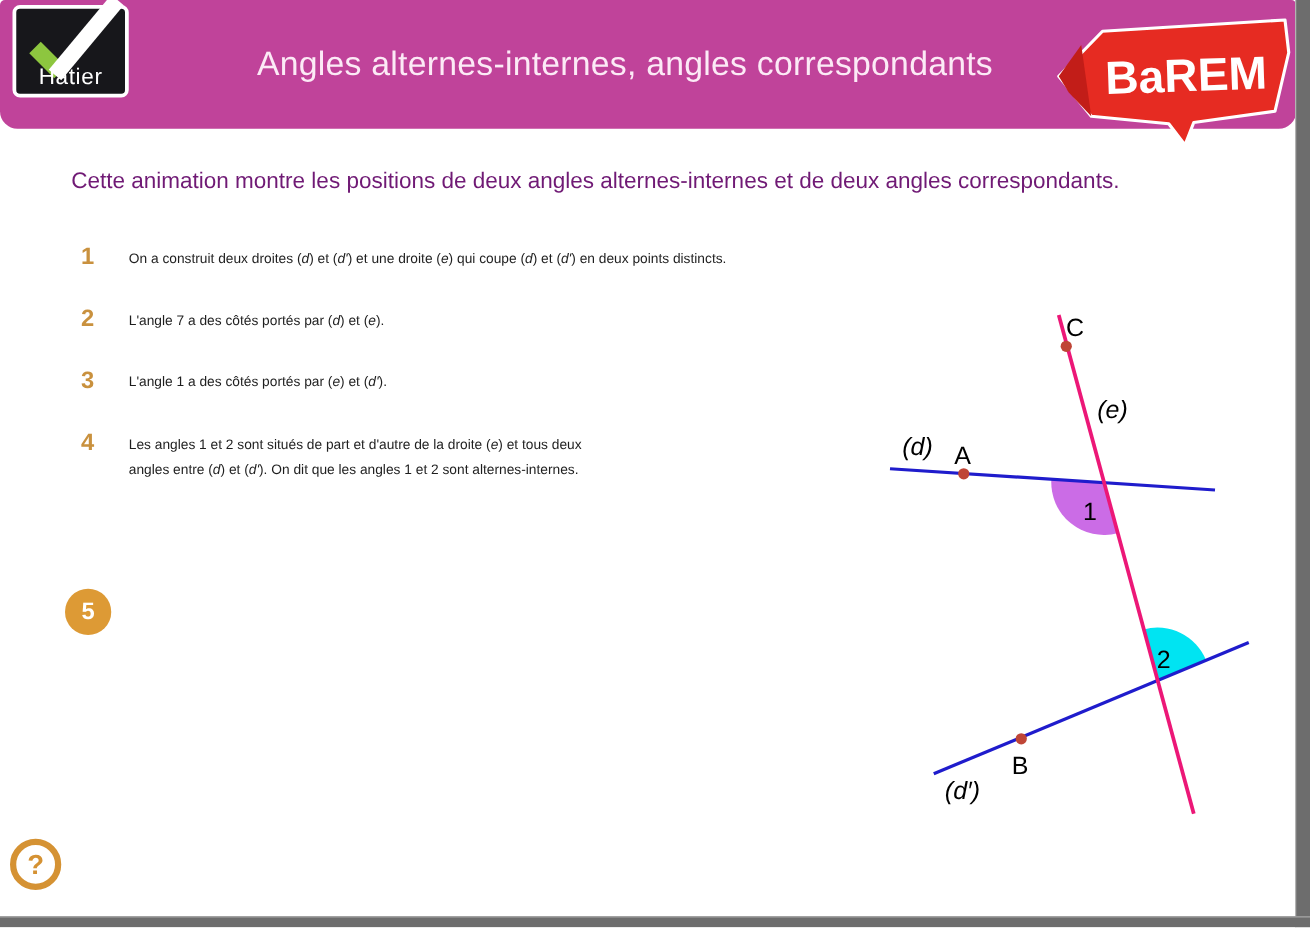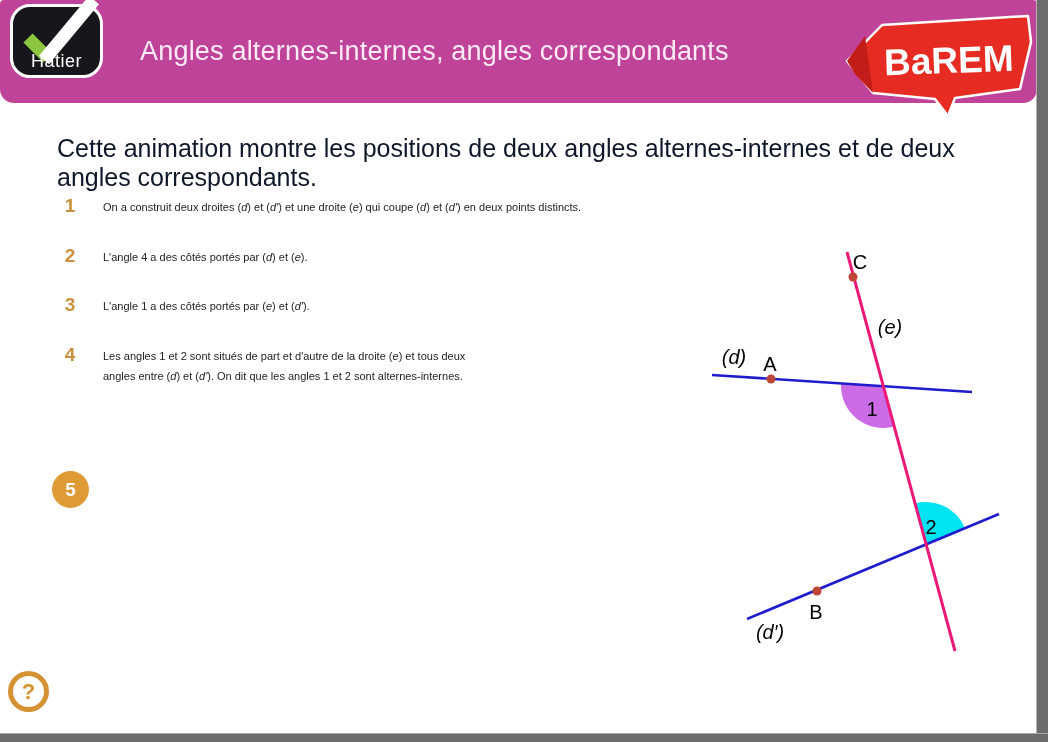--- a/index.html
+++ b/index.html
@@ -4,33 +4,33 @@
 <style>
   html,body{margin:0;padding:0;background:#fff;}
   .stage{position:relative;width:1048px;height:742px;background:#ffffff;overflow:hidden;
          font-family:"Liberation Sans",sans-serif;}
   
   .frame-right{position:absolute;top:0;right:0;width:11px;height:742px;background:#6d6d6d;border-left:1px solid #b3b3b3;}
   .frame-bottom{position:absolute;left:0;bottom:0;width:1048px;height:8px;background:#6d6d6d;border-top:1px solid #a8a8a8;}
   
   .header{position:absolute;left:0;top:0;width:1037px;height:103px;background:#c0439a;
           border-radius:4px 4px 14px 14px;}
-  .app-title{position:absolute;left:140px;top:36px;width:720px;
+  .app-title{position:absolute;left:140px;top:36px;width:720px;text-align:center;
              color:#fceaf6;font-size:27px;letter-spacing:0.2px;}
   
   .hatier{position:absolute;left:10px;top:4px;width:93px;height:74px;background:#17171b;
-          border:3px solid #ffffff;border-radius:20px;box-sizing:border-box;overflow:visible;}
+          border:3px solid #ffffff;border-radius:6px;box-sizing:border-box;overflow:visible;}
   .hatier svg{position:absolute;left:0;top:-2px;overflow:visible;}
   .hatier .brand{position:absolute;bottom:3px;width:100%;text-align:center;color:#ffffff;
                  font-size:18px;letter-spacing:0.5px;}
   
   .barem{position:absolute;left:845px;top:14px;width:190px;height:108px;}
   .barem text{font-family:"Liberation Sans",sans-serif;font-weight:bold;font-size:37px;fill:#ffffff;}
   
-  .subtitle{position:absolute;left:57px;top:134px;width:960px;color:#0f172a;font-size:25px;}
+  .subtitle{position:absolute;left:57px;top:134px;width:960px;color:#701a75;font-size:18px;}
   
   .steps{position:absolute;left:0;top:0;width:100%;height:100%;pointer-events:none;}
   .step-row{position:absolute;left:57px;display:flex;align-items:flex-start;pointer-events:auto;}
   .row-1{top:197px}.row-2{top:247px}.row-3{top:296px}.row-4{top:346px}.row-5{top:407px}
   .step-num{width:26px;text-align:center;color:#c9913e;font-weight:bold;font-size:19px;
             flex:0 0 26px;margin-top:-2px;}
   .step-text{margin-left:20px;font-size:11px;line-height:20px;color:#1e1e1e;}
   .step-text i{font-style:italic;}
   
   .step5{position:absolute;left:52px;top:471px;width:37px;height:37px;border-radius:50%;
@@ -69,21 +69,21 @@
 
   <div class="subtitle">Cette animation montre les positions de deux angles alternes-internes et de deux angles correspondants.</div>
 
   <div class="steps">
       <div class="step-row row-1">
         <div class="step-num">1</div>
         <div class="step-text"><span>On a construit deux droites (</span><i>d</i><span>) et (</span><i>d'</i><span>) et une droite (</span><i>e</i><span>) qui coupe (</span><i>d</i><span>) et (</span><i>d'</i><span>) en deux points distincts.</span></div>
       </div>
       <div class="step-row row-2">
         <div class="step-num">2</div>
-        <div class="step-text"><span>L'angle 4 a des côtés portés par (</span><i>d</i><span>) et (</span><i>e</i><span>).</span></div>
+        <div class="step-text"><span>L'angle 7 a des côtés portés par (</span><i>d</i><span>) et (</span><i>e</i><span>).</span></div>
       </div>
       <div class="step-row row-3">
         <div class="step-num">3</div>
         <div class="step-text"><span>L'angle 1 a des côtés portés par (</span><i>e</i><span>) et (</span><i>d'</i><span>).</span></div>
       </div>
       <div class="step-row row-4">
         <div class="step-num">4</div>
         <div class="step-text"><span>Les angles 1 et 2 sont situés de part et d'autre de la droite (</span><i>e</i><span>) et tous deux</span><br><span>angles entre (</span><i>d</i><span>) et (</span><i>d'</i><span>). On dit que les angles 1 et 2  sont alternes-internes.</span></div>
       </div>
       <div class="step-row row-5">

